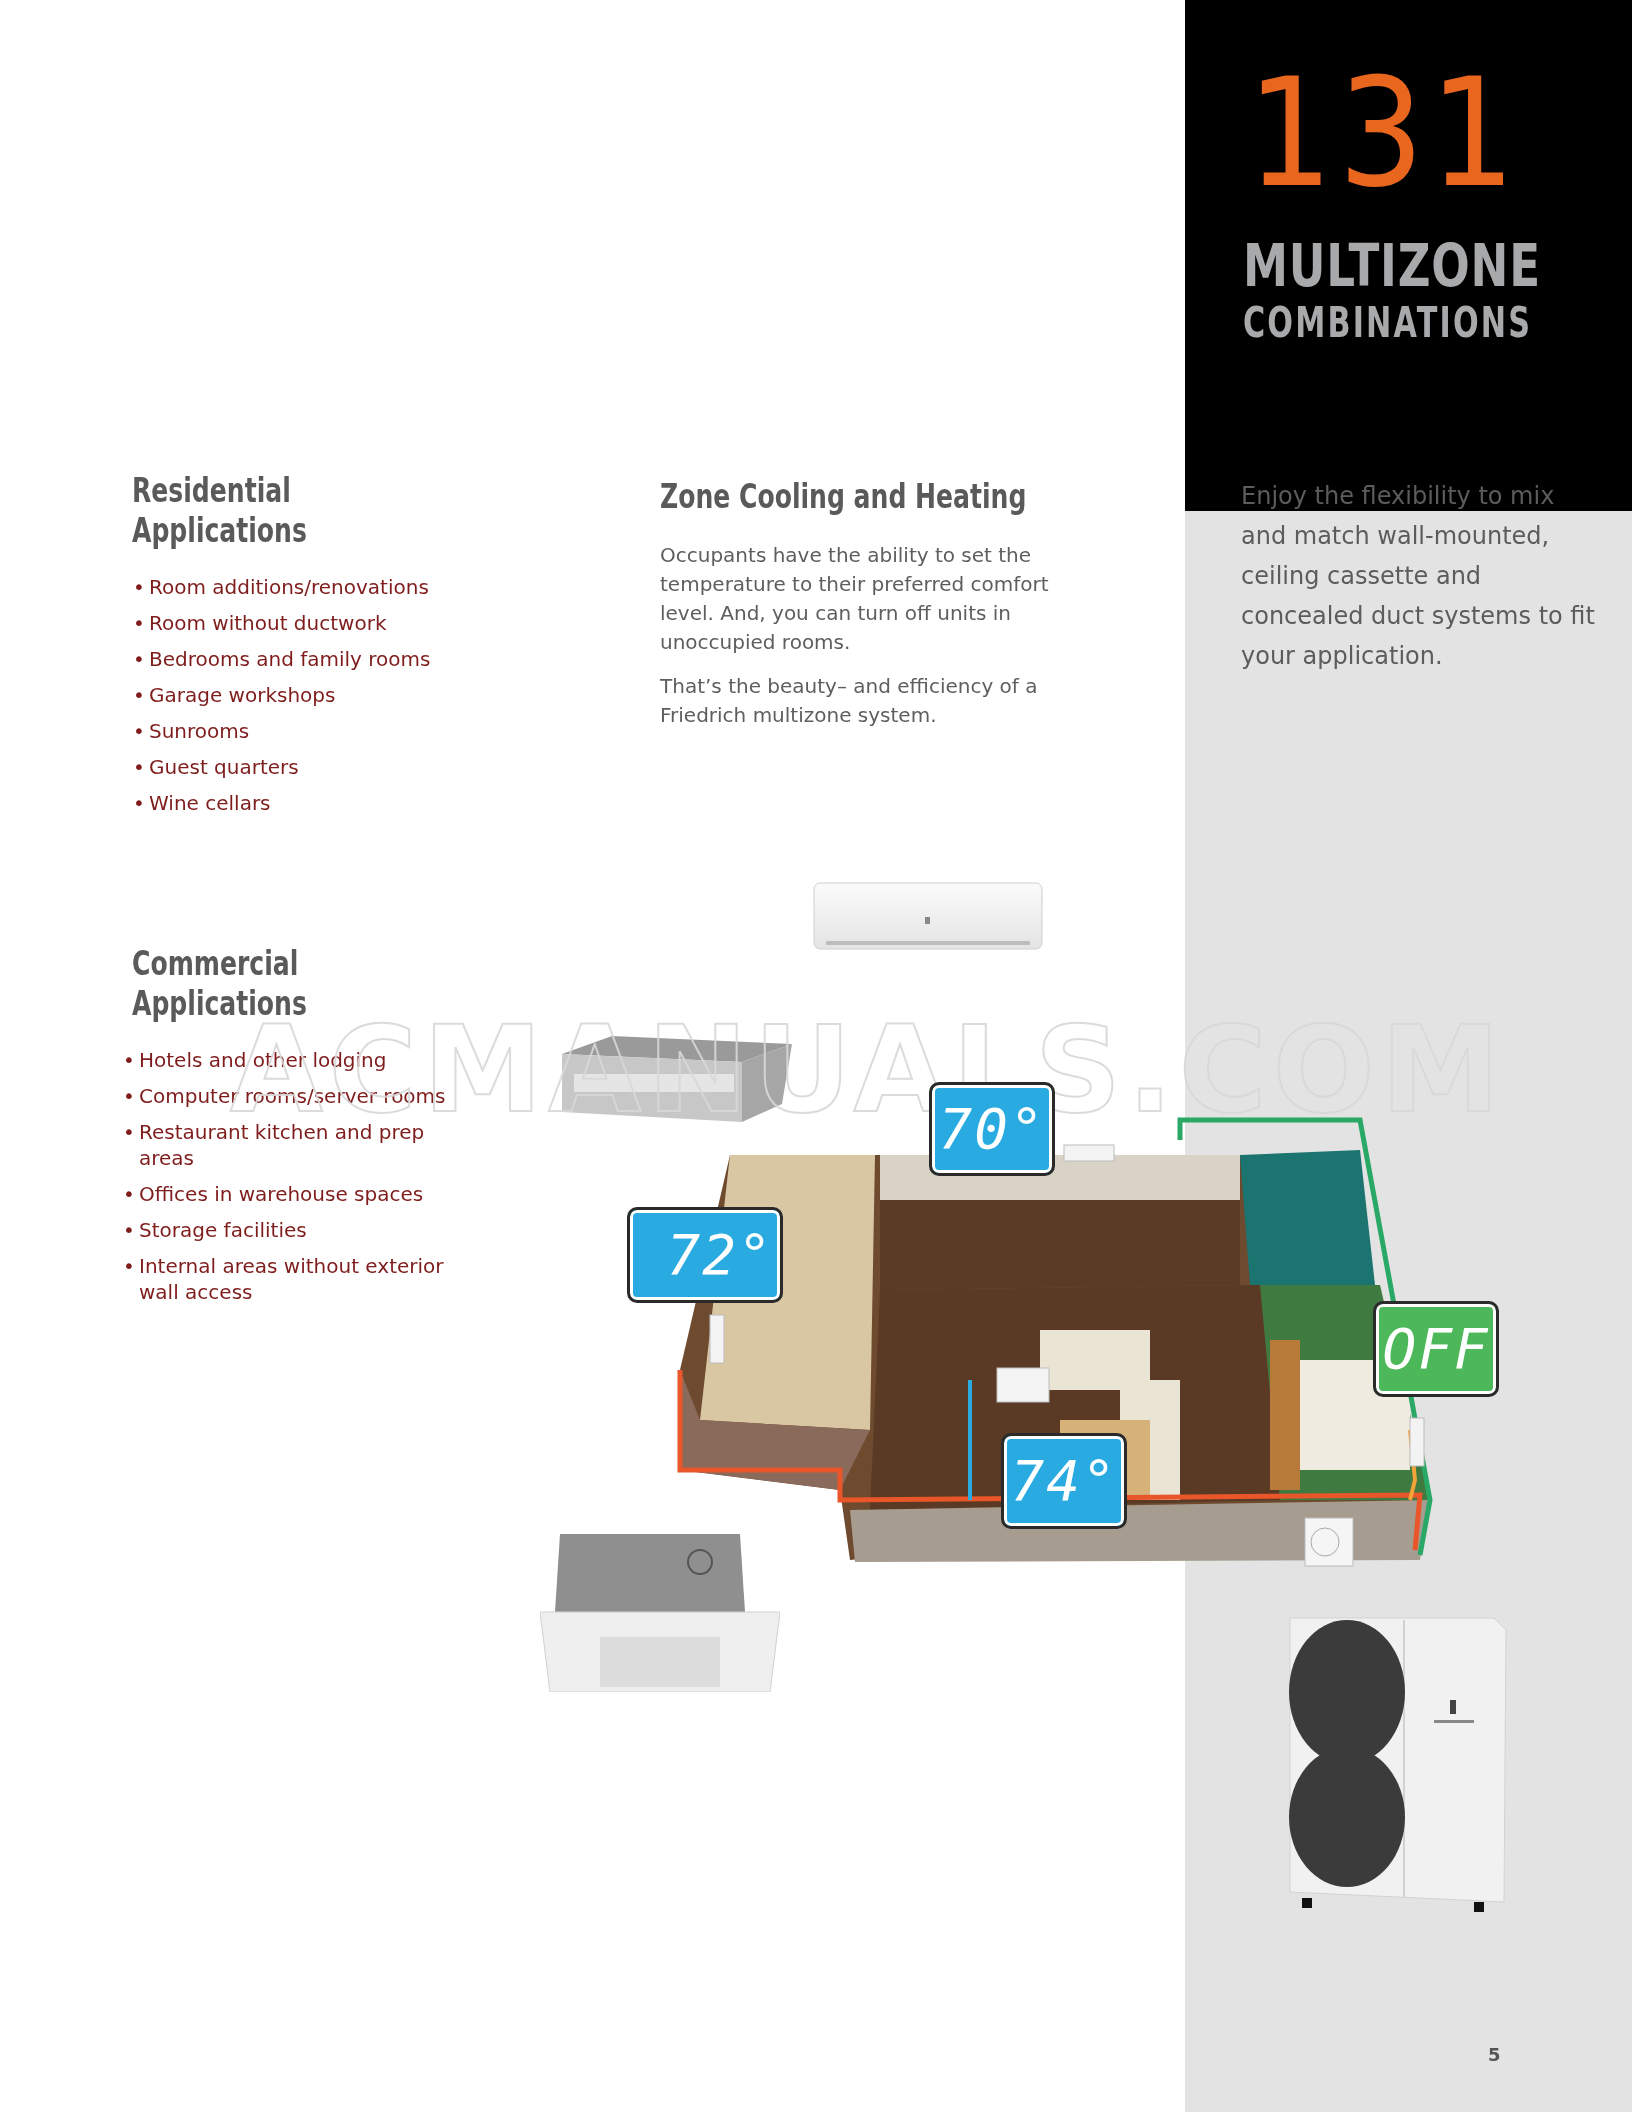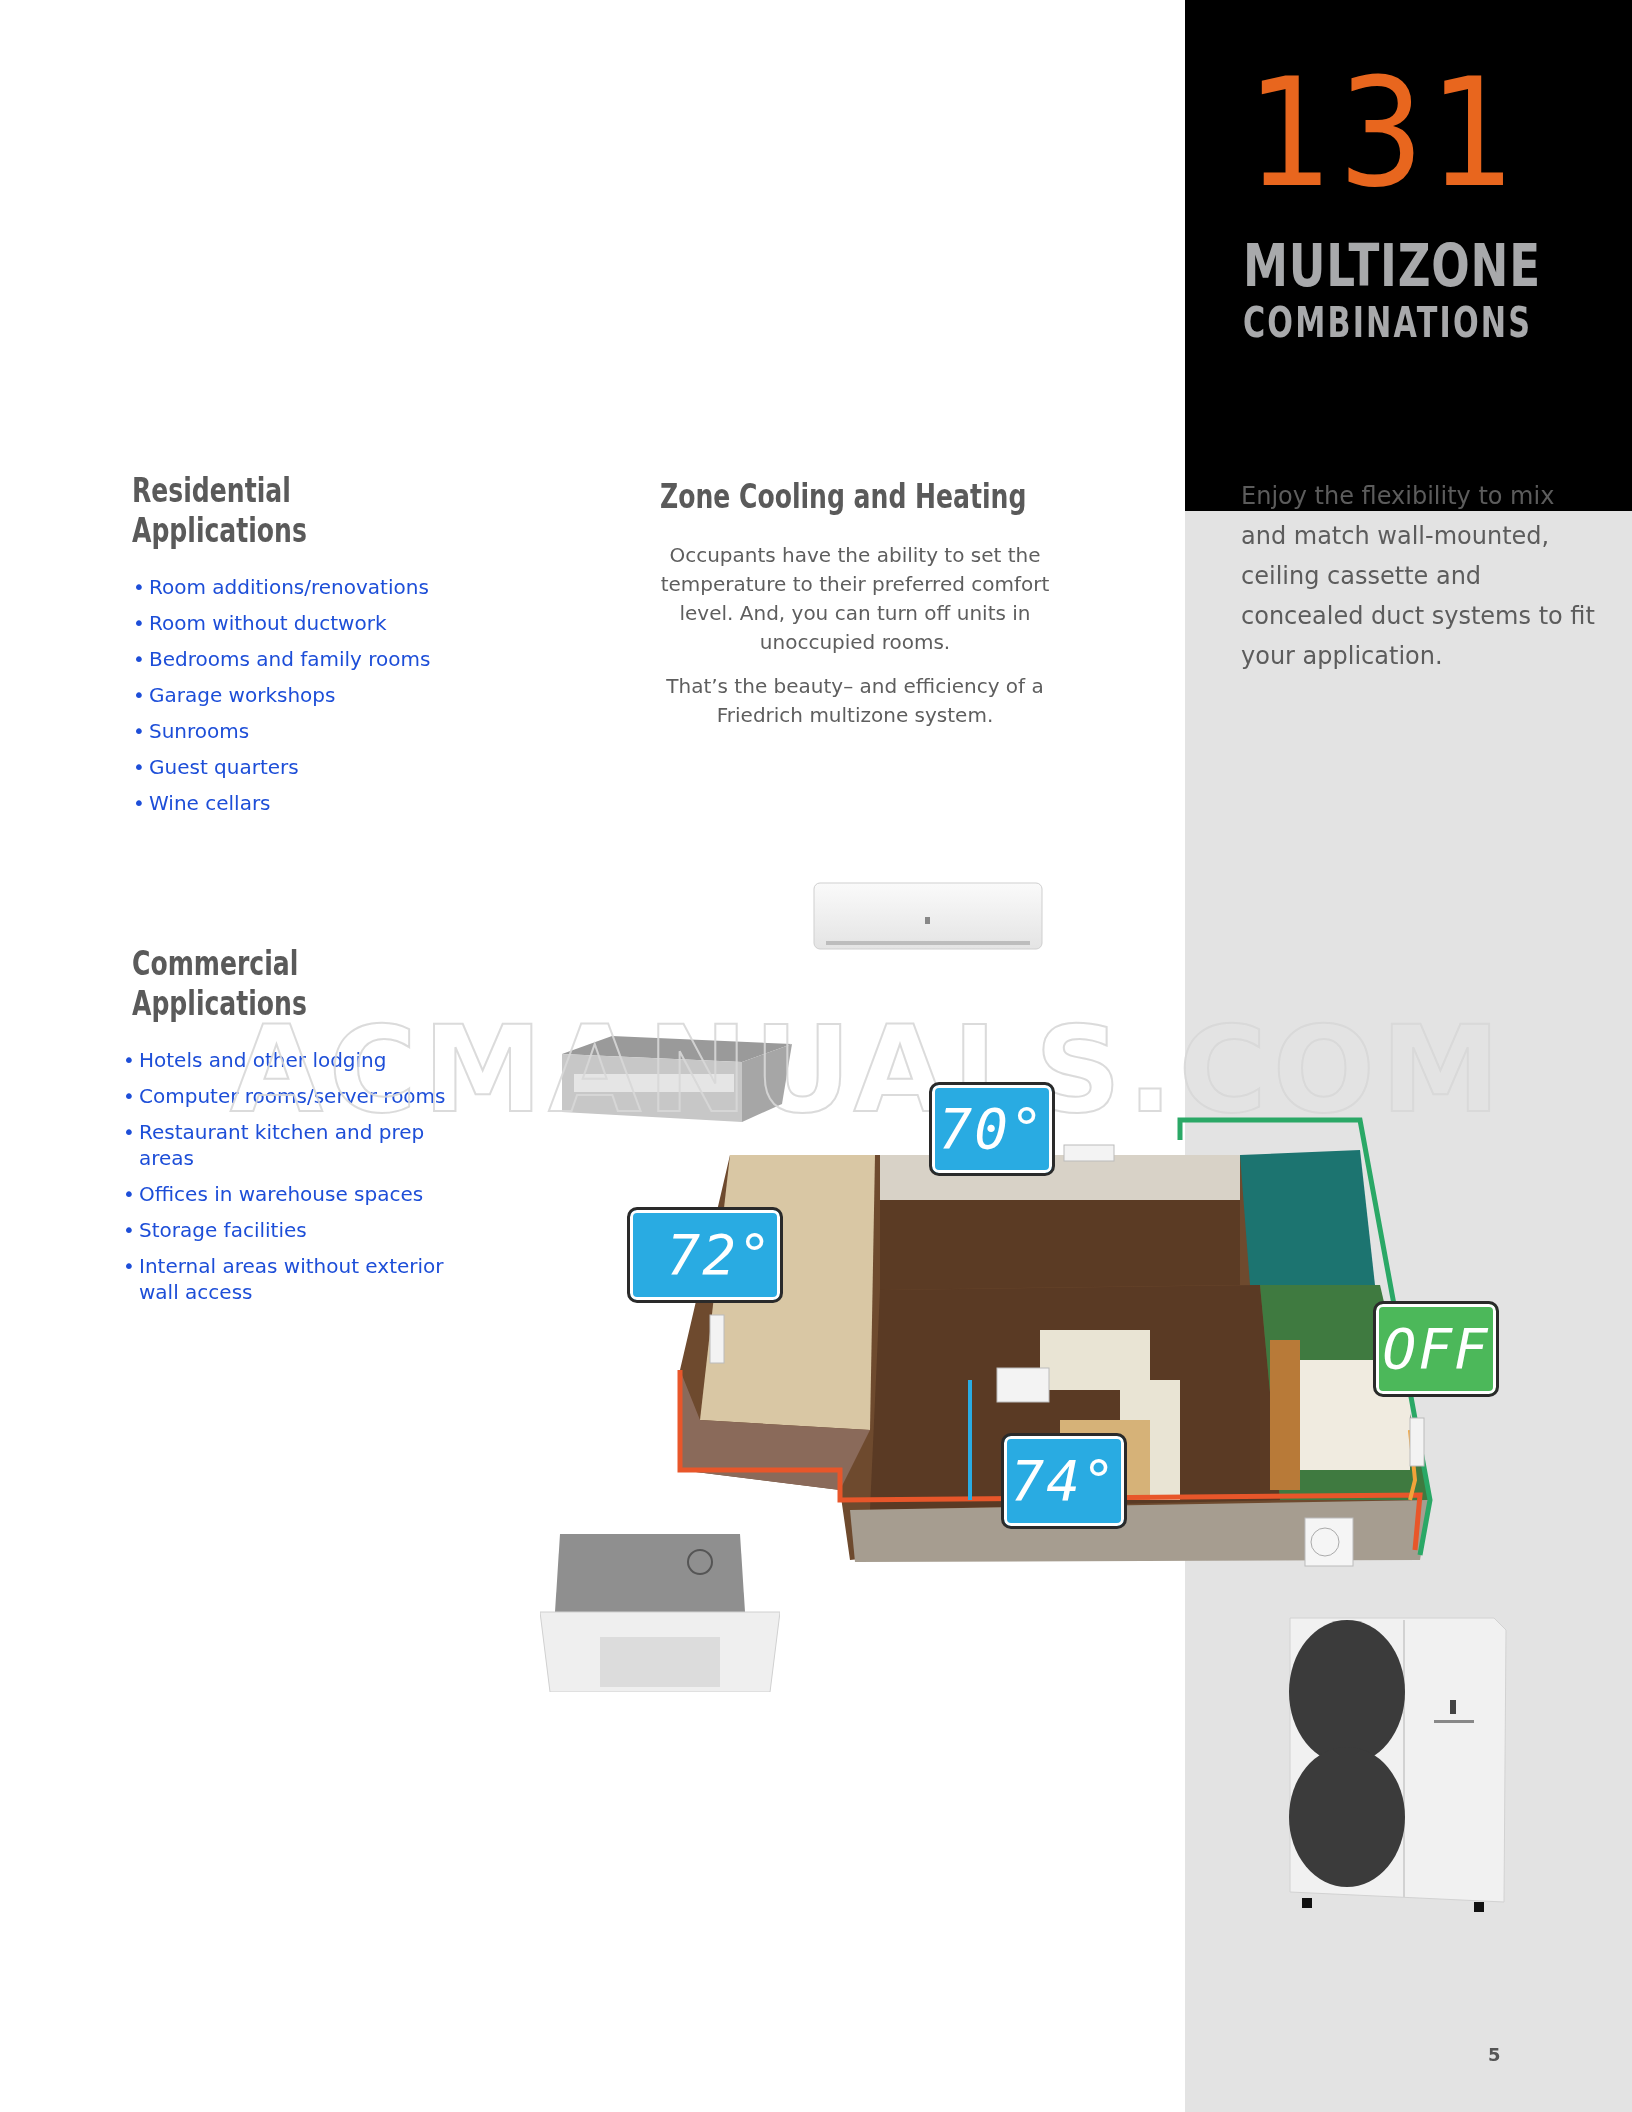--- a/index.html
+++ b/index.html
@@ -19,21 +19,21 @@
     font-size: 58px; color: #a8a9ab; letter-spacing: 1px; transform: scaleX(0.78); transform-origin: left top; white-space: nowrap;
   }
   .hero-subtitle {
     position: absolute; left: 58px; top: 298px; font-family: "DejaVu Sans", sans-serif; font-weight: bold;
     font-size: 42px; color: #a8a9ab; letter-spacing: 3px; transform: scaleX(0.72); transform-origin: left top; white-space: nowrap;
   }
   .heading {
     position: absolute; font-family: "DejaVu Sans Condensed", "DejaVu Sans", sans-serif; font-weight: bold;
     color: #5a5a5a; font-size: 34px; line-height: 40px; transform: scaleX(0.82); transform-origin: left top; white-space: nowrap;
   }
-  ul.bullets { position: absolute; margin: 0; padding: 0; list-style: none; font-size: 20px; color: #1d4ed8; }
+  ul.bullets { position: absolute; margin: 0; padding: 0; list-style: none; font-size: 20px; color: #7f1d1d; }
   ul.bullets li { position: relative; padding-left: 16px; line-height: 26px; margin-bottom: 10px; }
   ul.bullets li::before { content: "•"; position: absolute; left: 0; top: 0; }
   .body-text { position: absolute; font-size: 20px; line-height: 29px; color: #5e5e5e; }
   .body-text p { margin: 0 0 15px 0; }
   .tagline { position: absolute; left: 1241px; top: 476px; width: 360px; font-size: 24px; line-height: 40px; color: #5c5c5c; }
   .page-number { position: absolute; left: 1488px; top: 2044px; font-size: 18px; font-weight: bold; color: #555; }
 
   .product { position: absolute; }
   .watermark {
     position: absolute; left: 230px; top: 1000px; font-family: "DejaVu Sans", sans-serif; font-weight: bold;
@@ -66,21 +66,21 @@
   <li>Room additions/renovations</li>
   <li>Room without ductwork</li>
   <li>Bedrooms and family rooms</li>
   <li>Garage workshops</li>
   <li>Sunrooms</li>
   <li>Guest quarters</li>
   <li>Wine cellars</li>
 </ul>
 
 <div class="heading" style="left:660px; top:476px;">Zone Cooling and Heating</div>
-<div class="body-text" style="left:660px; top:541px; width:390px;text-align:center;">
+<div class="body-text" style="left:660px; top:541px; width:390px;">
   <p>Occupants have the ability to set the temperature to their preferred comfort level. And, you can turn off units in unoccupied rooms.</p>
   <p>That’s the beauty– and efficiency of a Friedrich multizone system.</p>
 </div>
 
 <div class="tagline">Enjoy the flexibility to mix and match wall-mounted, ceiling cassette and concealed duct systems to fit your application.</div>
 
 <div class="heading" style="left:132px; top:943px;">
   <div>Commercial</div>
   <div>Applications</div>
 </div>

